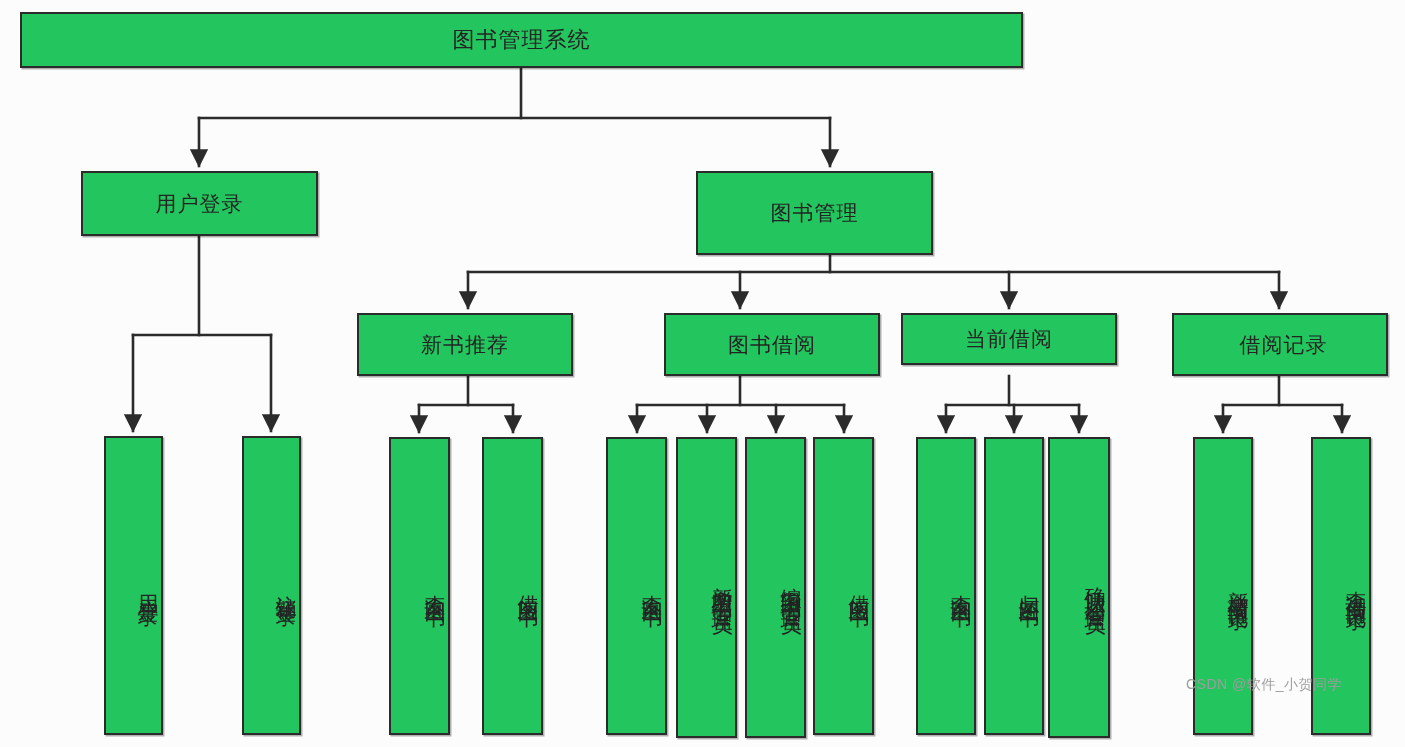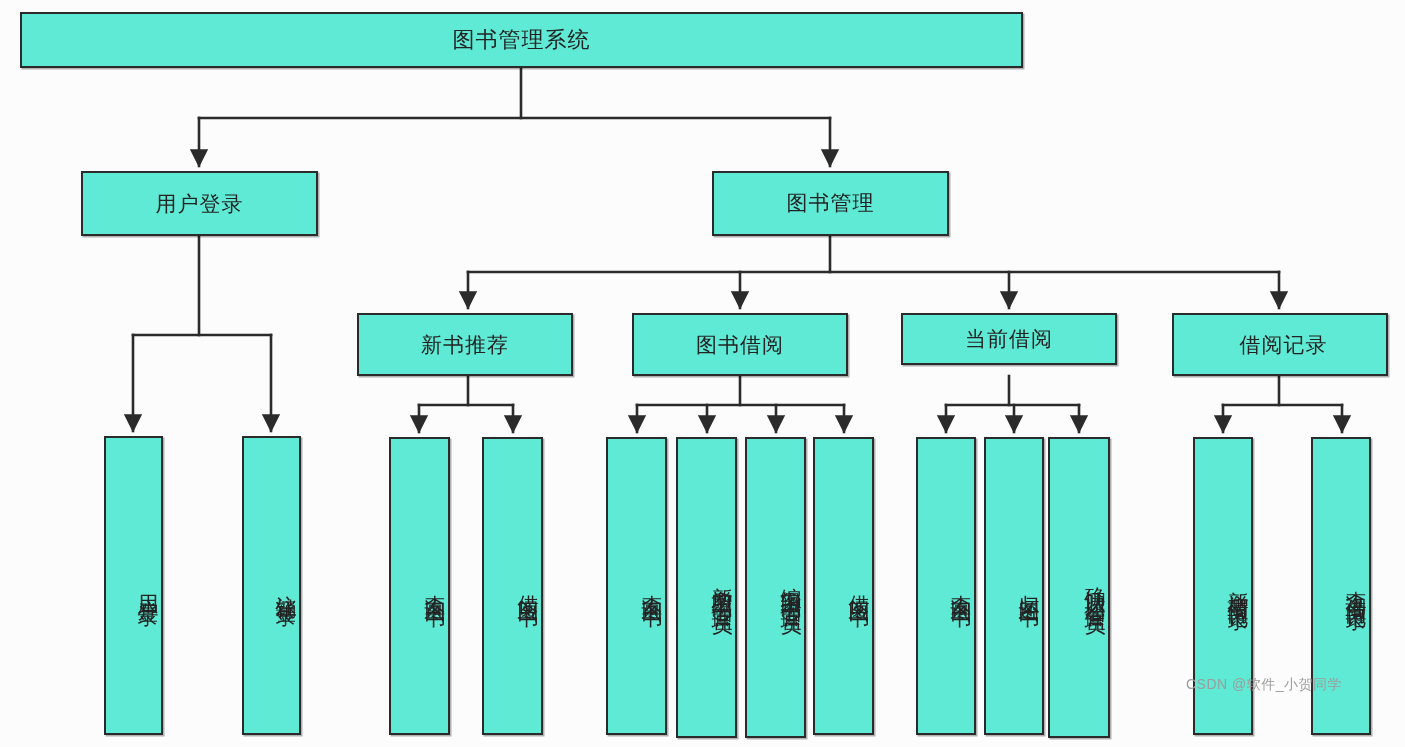--- a/index.html
+++ b/index.html
@@ -22,21 +22,21 @@
     position: absolute;
     left: 0;
     top: 0;
     width: 1405px;
     height: 747px;
     pointer-events: none;
   }
   .node {
     position: absolute;
     box-sizing: border-box;
-    background: #5eead4;
+    background: #22c55e;
     border: 2px solid #2b2b2b;
     box-shadow: 1.5px 1.5px 0 0 rgba(0,0,0,0.30);
     display: flex;
     align-items: center;
     justify-content: center;
     color: #232323;
     text-align: right;
   }
   .node.horiz {
     font-size: 21px;
@@ -125,28 +125,28 @@
     </g>
   </svg>
 
   <div class="node horiz root" style="left:20px; top:12px; width:1003px; height:56px;">
     <span>图书管理系统</span>
   </div>
 
   <div class="node horiz" style="left:81px; top:171px; width:237px; height:65px;">
     <span>用户登录</span>
   </div>
-  <div class="node horiz" style="left:712px; top:171px; width:237px; height:65px;font-family:Liberation Serif, serif;">
+  <div class="node horiz" style="left:696px; top:171px; width:237px; height:84px;">
     <span>图书管理</span>
   </div>
 
   <div class="node horiz" style="left:357px; top:313px; width:216px; height:63px;">
     <span>新书推荐</span>
   </div>
-  <div class="node horiz" style="left:632px; top:313px; width:216px; height:63px;">
+  <div class="node horiz" style="left:664px; top:313px; width:216px; height:63px;">
     <span>图书借阅</span>
   </div>
   <div class="node horiz" style="left:901px; top:313px; width:216px; height:52px;">
     <span>当前借阅</span>
   </div>
   <div class="node horiz" style="left:1172px; top:313px; width:216px; height:63px;padding-left:7px;">
     <span>借阅记录</span>
   </div>
 
   <div class="node vert" style="left:104px; top:436px; width:59px; height:299px;">

